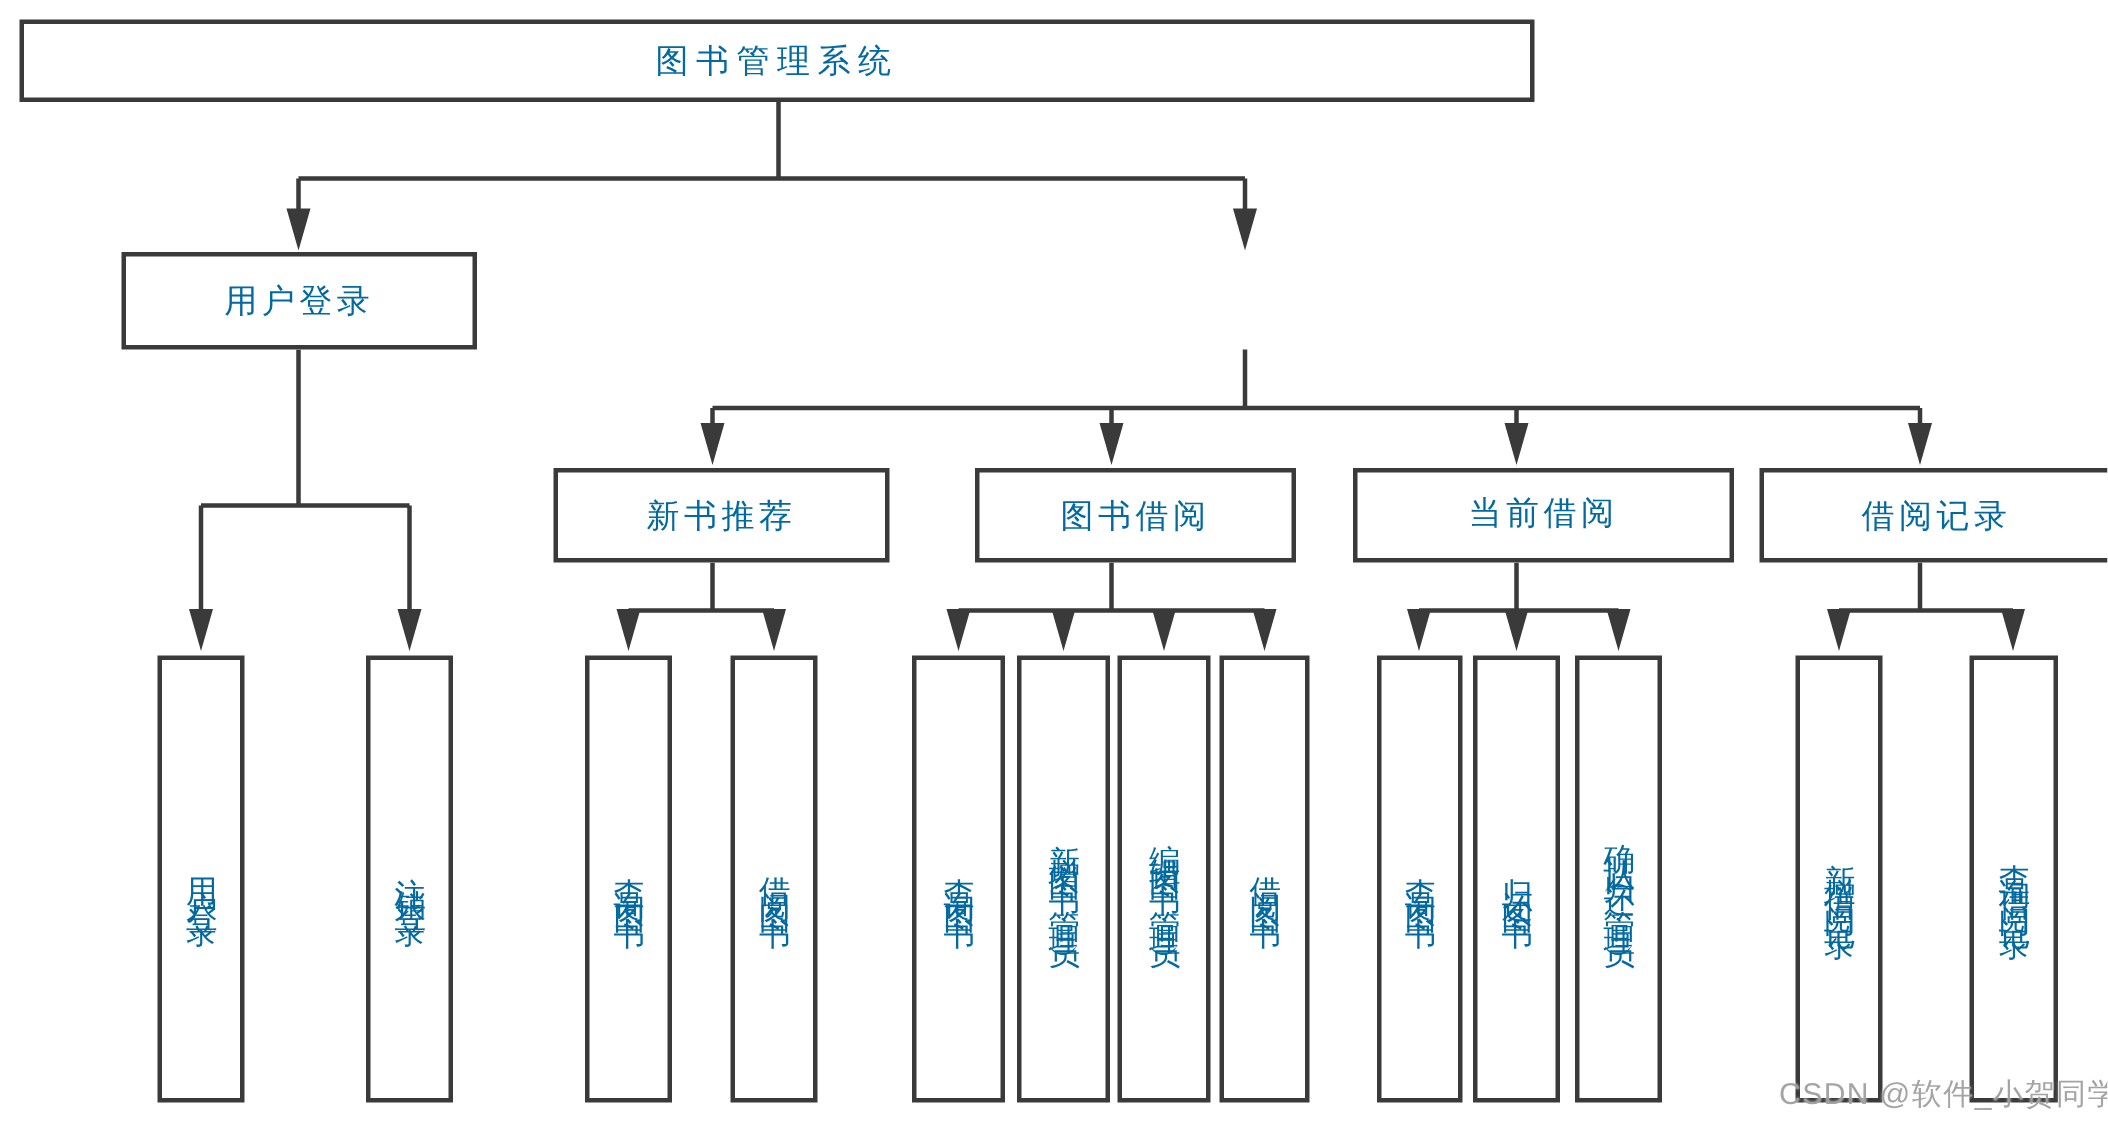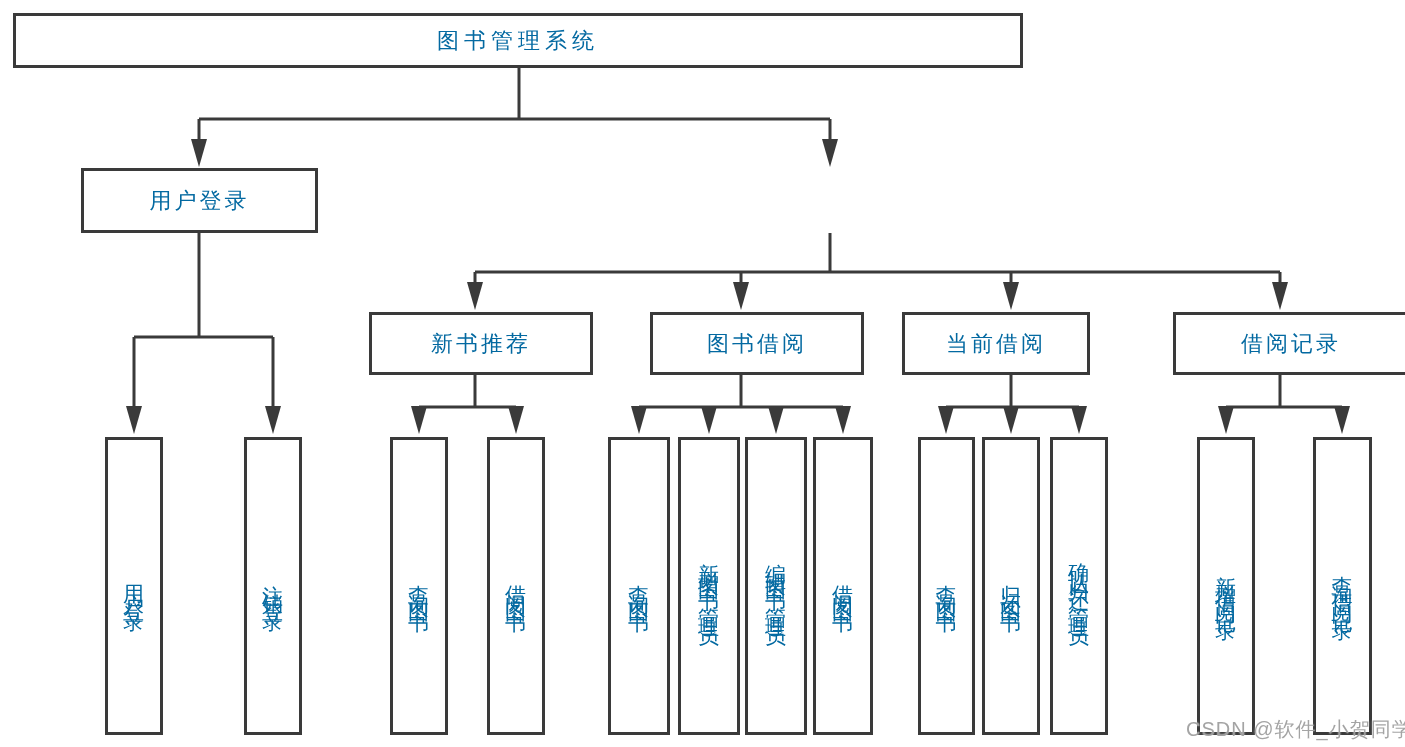--- a/index.html
+++ b/index.html
@@ -113,21 +113,21 @@
   <div class="node hbox" style="left:81px; top:168px; width:237px; height:65px;">
     <span>用户登录</span>
   </div>
 
   <div class="node hbox" style="left:369px; top:312px; width:224px; height:63px;">
     <span>新书推荐</span>
   </div>
   <div class="node hbox" style="left:634px; top:312px; width:214px; height:63px;margin-left:16px;">
     <span>图书借阅</span>
   </div>
-  <div class="node hbox" style="left:902px; top:312px; width:188px; height:63px;">
+  <div class="node hbox" style="left:902px; top:312px; width:254px; height:63px;font-family:Liberation Mono, monospace;">
     <span>当前借阅</span>
   </div>
   <div class="node hbox" style="left:1173px; top:312px; width:236px; height:63px;">
     <span>借阅记录</span>
   </div>
 
   <div class="node vbox" style="left:105px; width:58px;">
     <span>用户登录</span>
   </div>
   <div class="node vbox" style="left:244px; width:58px;">

